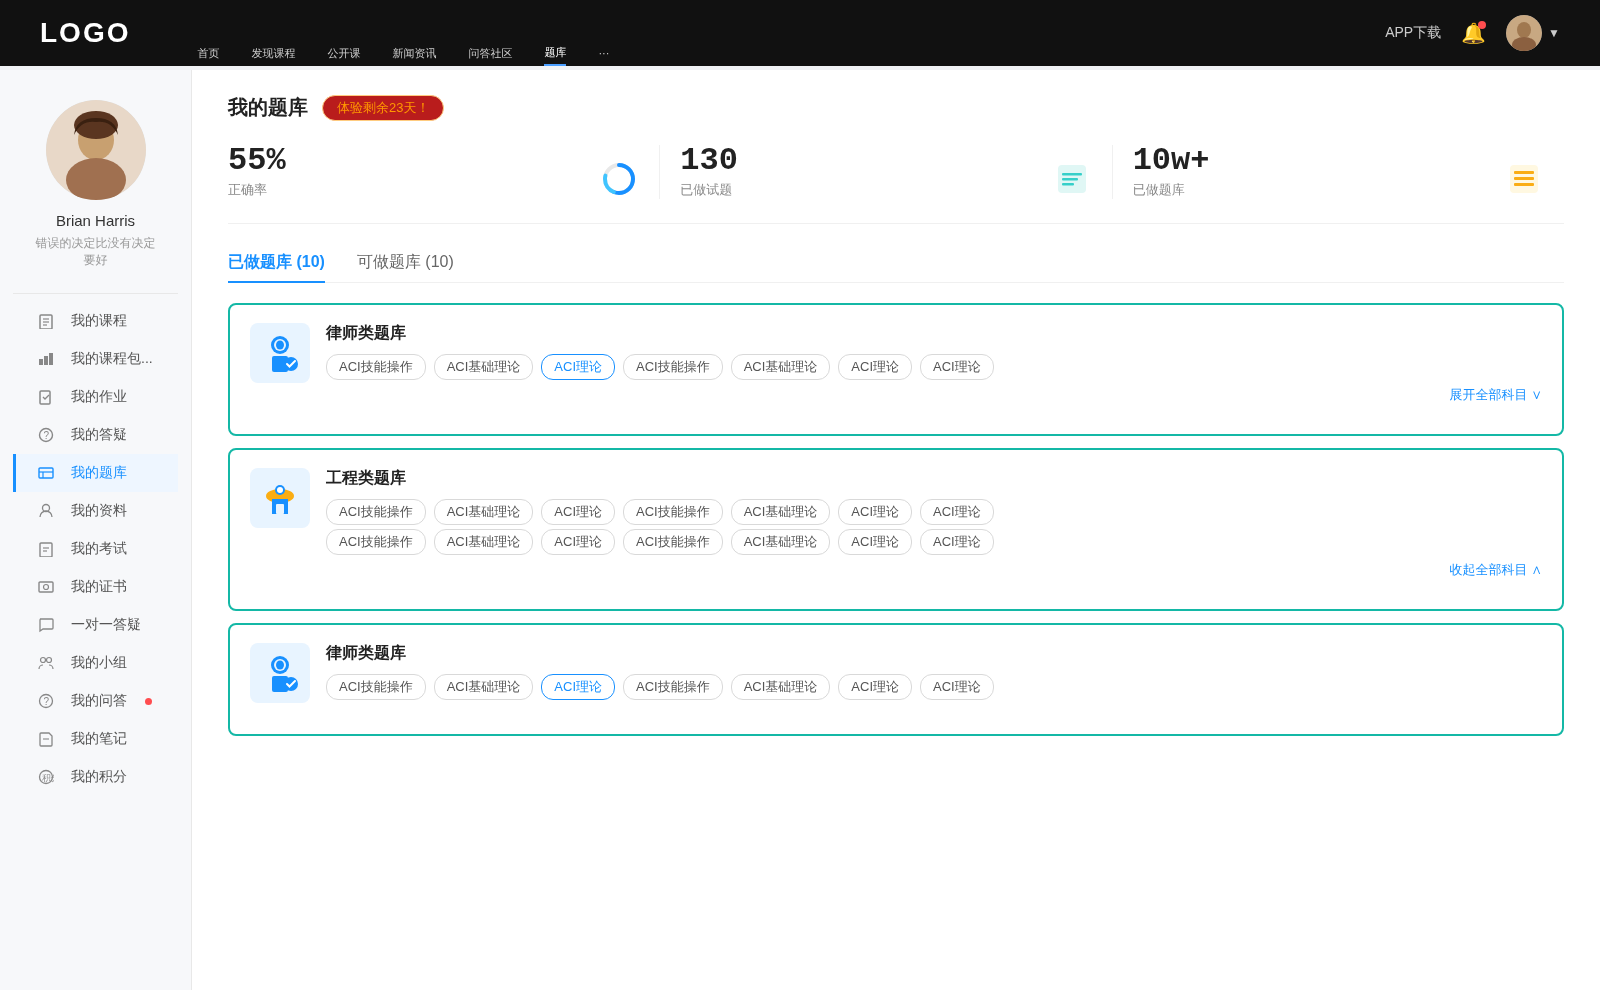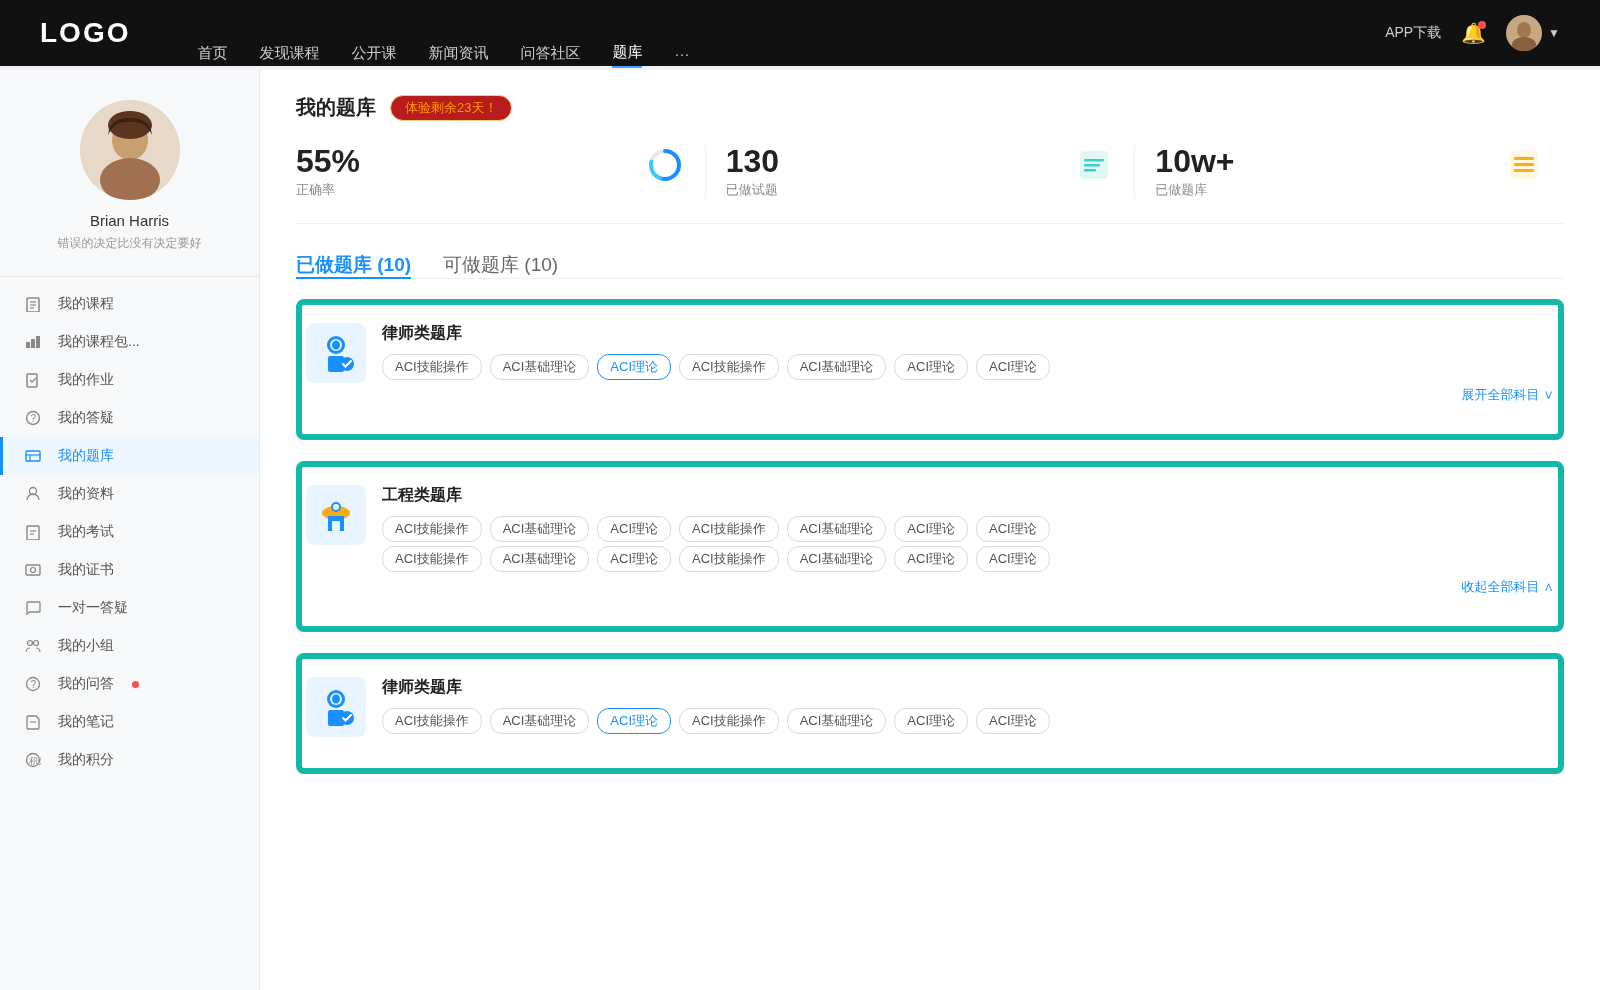--- a/index.html
+++ b/index.html
@@ -25,21 +25,21 @@
       margin-right: 60px;
     }
     .header-nav {
       display: flex;
       align-items: center;
       gap: 32px;
       flex: 1;
     }
     .nav-item {
       color: #ccc;
-      font-size: 15px;
+      font-size: 11px;
       cursor: pointer;
       padding: 4px 0;
       margin-top: 40px;
     }
     .nav-item.active {
       color: white;
       border-bottom: 2px solid #4a9eff;
     }
     .header-right {
       display: flex;
@@ -83,24 +83,24 @@
 
     
     .layout {
       display: flex;
       margin-top: 70px;
       min-height: 920px;
     }
 
     
     .sidebar {
-      width: 260px;
+      width: 192px;
       background: #f7f8fa;
       border-right: 1px solid #e8e8e8;
-      padding: 30px 0 20px;
+      padding: 30px 13px 20px;
       flex-shrink: 0;
       min-height: 920px;
     }
     .profile-section {
       display: flex;
       flex-direction: column;
       align-items: center;
       padding: 0 20px 24px;
       border-bottom: 1px solid #e8e8e8;
       margin-bottom: 8px;
@@ -199,24 +199,25 @@
     .stats-row {
       display: flex;
       gap: 0;
       margin-bottom: 28px;
       border-bottom: 1px solid #f0f0f0;
       padding-bottom: 24px;
     }
     .stat-item {
       flex: 1;
       display: flex;
-      align-items: flex-start;
+      align-items: flex-end;
       gap: 12px;
       padding: 0 20px;
       border-right: 1px solid #f0f0f0;
+      font-family: Liberation Mono, monospace;
     }
     .stat-item:first-child { padding-left: 0; }
     .stat-item:last-child { border-right: none; }
     .stat-text { flex: 1; }
     .stat-value {
       font-size: 32px;
       font-weight: 700;
       color: #222;
       line-height: 1;
       margin-bottom: 4px;
@@ -233,44 +234,44 @@
     }
 
     
     .tabs-row {
       display: flex;
       gap: 32px;
       margin-bottom: 20px;
       border-bottom: 1px solid #f0f0f0;
     }
     .tab-item {
-      font-size: 19px;
+      font-size: 16px;
       color: #666;
-      padding-bottom: 0;
+      padding-bottom: 9px;
       cursor: pointer;
       position: relative;
     }
     .tab-item.active {
       color: #1890ff;
       font-weight: 600;
     }
     .tab-item.active::after {
       content: '';
       position: absolute;
       bottom: -1px; left: 0; right: 0;
       height: 2px;
       background: #1890ff;
     }
 
     
     .qbank-section {
-      border: 6px solid #14b8a6;
+      border: 2px solid #14b8a6;
       border-radius: 8px;
-      padding: 18px 4px;
-      margin-bottom: 21px;
+      padding: 18px 20px;
+      margin-bottom: 12px;
     }
     .qbank-header {
       display: flex;
       align-items: flex-start;
       gap: 16px;
       margin-bottom: 12px;
     }
     .qbank-icon-wrap {
       width: 60px; height: 60px;
       background: #e8f4ff;

